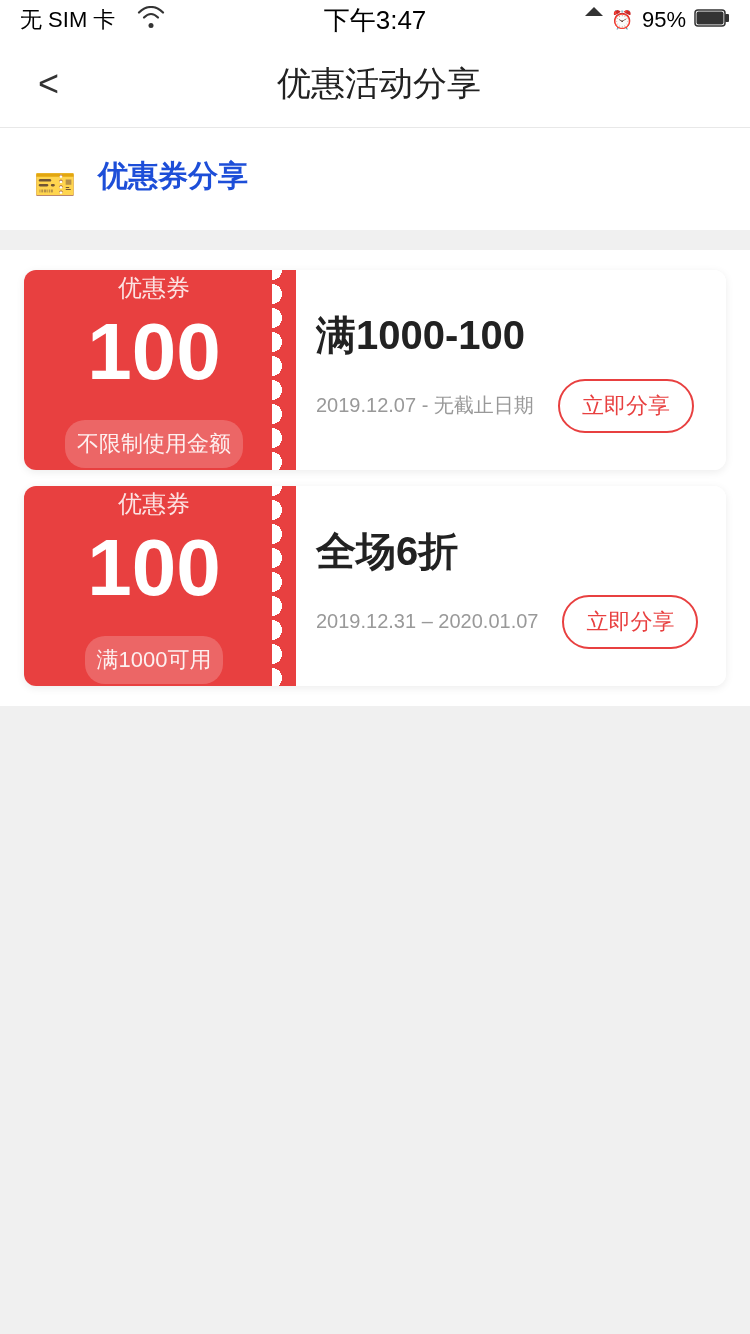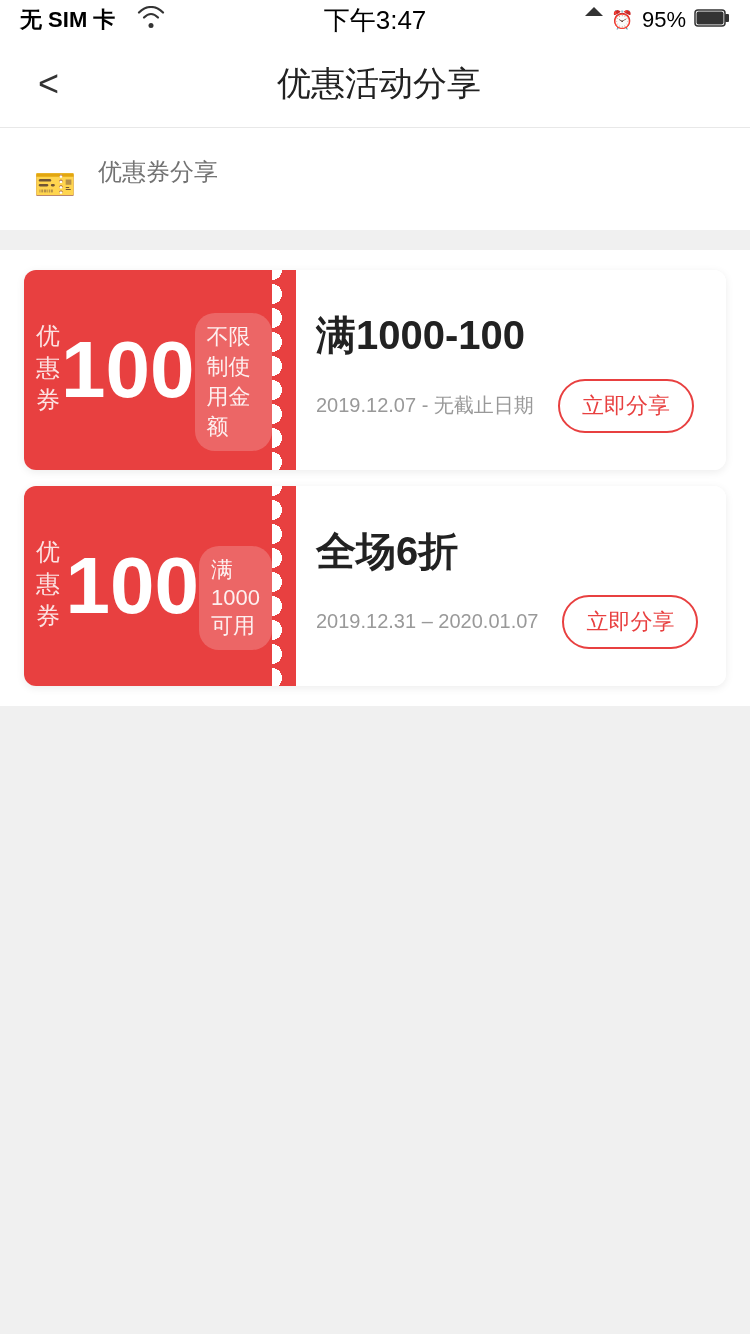--- a/index.html
+++ b/index.html
@@ -23,21 +23,20 @@
       justify-content: space-between;
       padding: 0 20px;
       font-size: 24px;
       font-weight: 500;
     }
     .status-left {
       display: flex;
       align-items: center;
       gap: 22px;
       font-size: 22px;
-      font-weight: bold;
     }
     .status-center {
       font-size: 26px;
       font-weight: 500;
       position: absolute;
       left: 50%;
       transform: translateX(-50%);
     }
     .status-right {
       display: flex;
@@ -88,23 +87,23 @@
       align-items: center;
       justify-content: center;
       font-size: 34px;
       margin-top: 2px;
     }
     .section-text-block {
       display: flex;
       flex-direction: column;
     }
     .section-title {
-      font-size: 24px;
-      font-weight: 400;
-      color: #737373;
+      font-size: 30px;
+      font-weight: 700;
+      color: #1d4ed8;
     }
     .section-subtitle {
       font-size: 24px;
       color: #999;
       margin-top: 6px;
     }
 
     
     .divider {
       height: 20px;
@@ -131,21 +130,21 @@
       position: relative;
       background: #fff;
     }
 
     
     .coupon-left {
       width: 260px;
       min-width: 260px;
       background: #e84040;
       display: flex;
-      flex-direction: row;
+      flex-direction: column;
       align-items: center;
       justify-content: center;
       position: relative;
       padding: 16px 12px;
     }
 
     
     .coupon-left::after {
       content: '';
       position: absolute;

